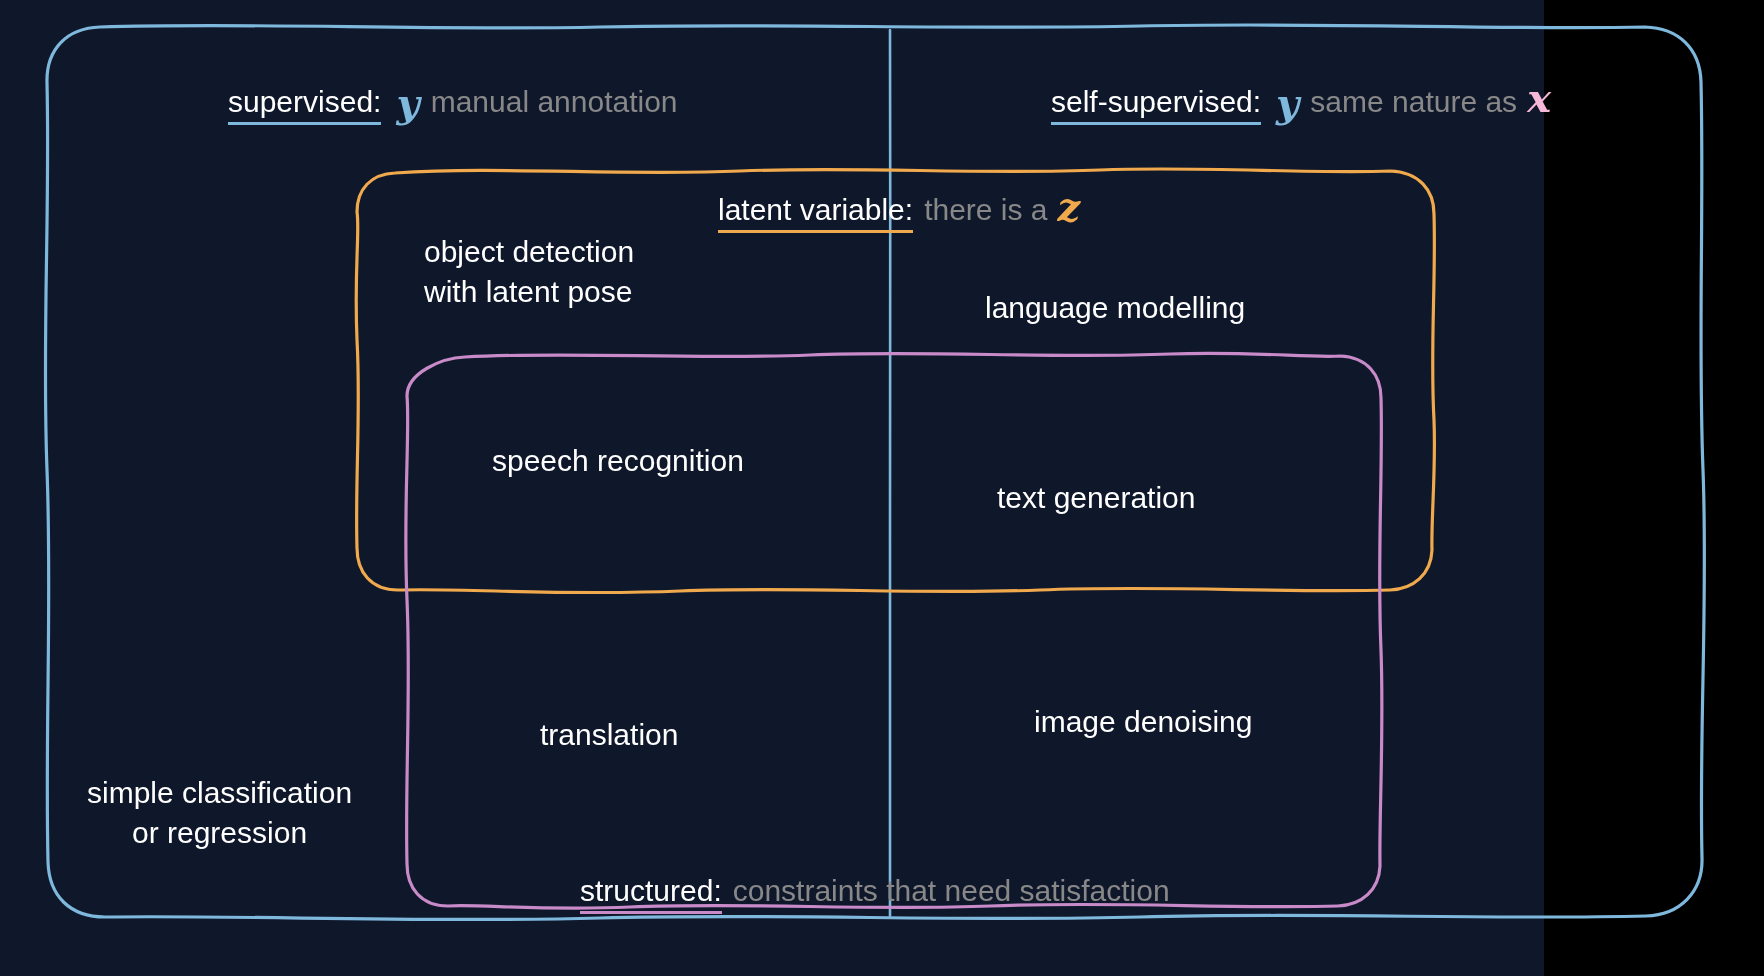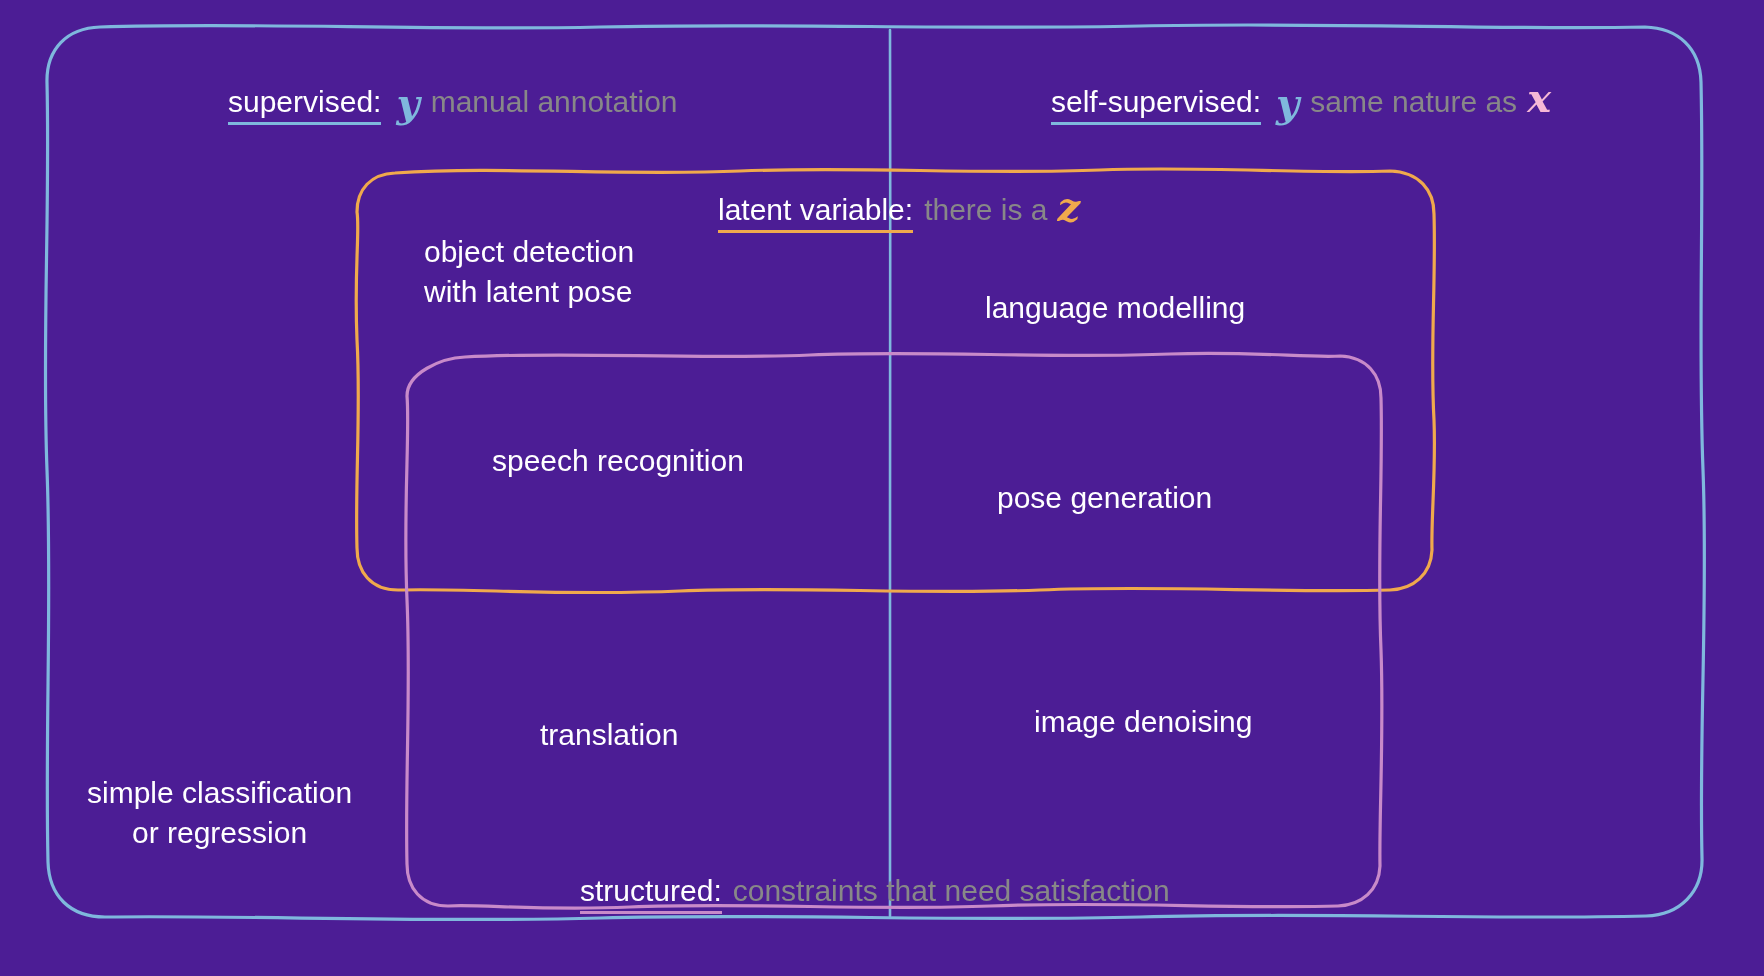--- a/index.html
+++ b/index.html
@@ -9,23 +9,23 @@
   }
   body {
     width: 1764px;
     height: 976px;
     overflow: hidden;
     font-family: "Liberation Sans", sans-serif;
     color: #ffffff;
   }
   #stage {
     position: relative;
-    width: 1764px;
+    width: 1544px;
     height: 976px;
-    background: #4c1d95;
+    background: #0f172a;
   }
   #sketch {
     position: absolute;
     left: 0;
     top: 0;
     width: 1764px;
     height: 976px;
   }
   .lbl {
     position: absolute;
@@ -139,21 +139,21 @@
   <div class="lbl item two-line" style="left:424px; top:232px; text-align:left;">
     <div>object detection</div>
     <div>with latent pose</div>
   </div>
 
   <div class="lbl item" style="left:492px; top:443px;">
     <div>speech recognition</div>
   </div>
 
   <div class="lbl item" style="left:997px; top:480px;">
-    <div>pose generation</div>
+    <div>text generation</div>
   </div>
 
   <div class="lbl item" style="left:540px; top:717px;">
     <div>translation</div>
   </div>
 
   <div class="lbl item" style="left:1034px; top:704px;">
     <div>image denoising</div>
   </div>
 

